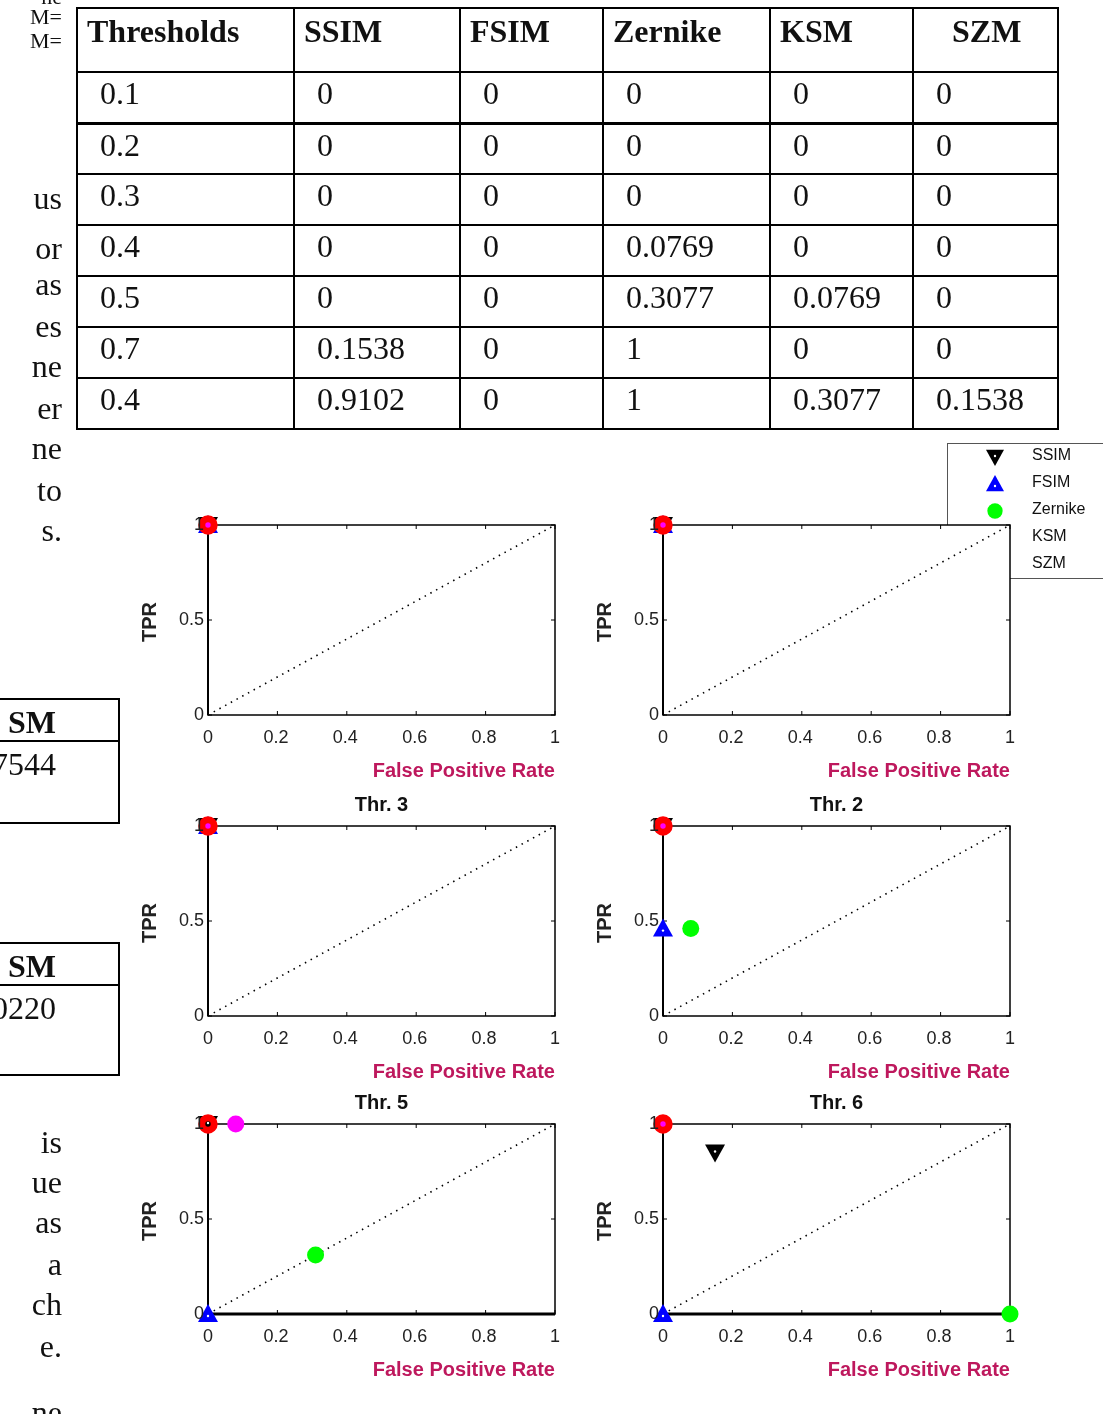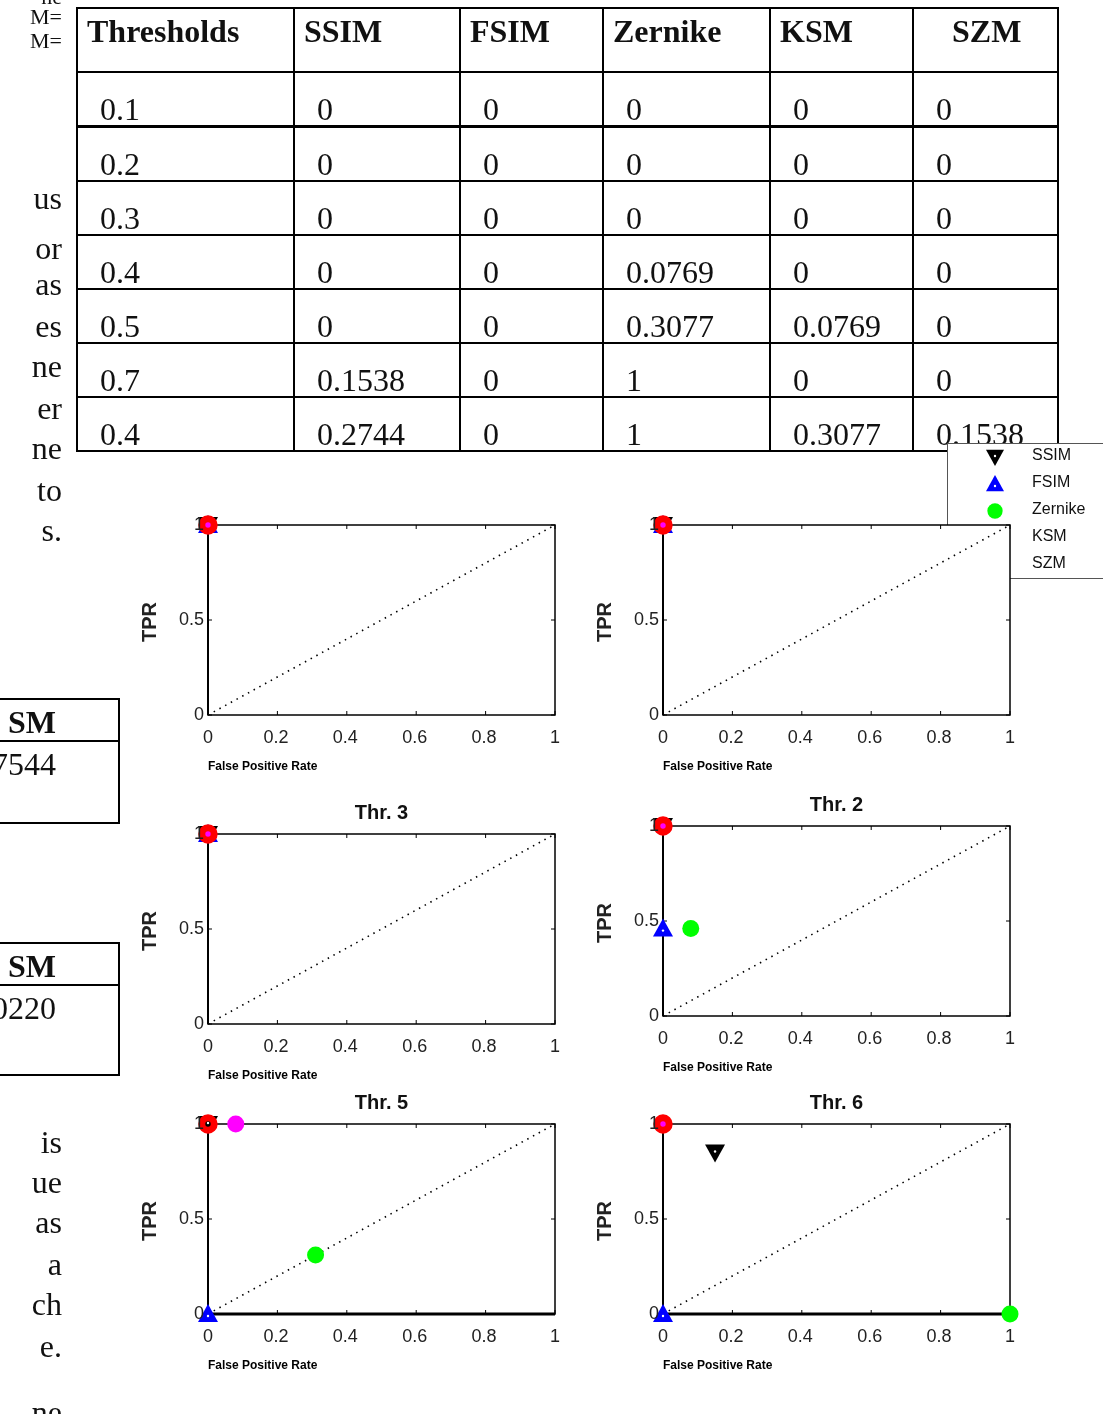--- a/index.html
+++ b/index.html
@@ -3,31 +3,31 @@
 <meta charset="utf-8">
 <style>
   html, body { margin: 0; padding: 0; background: #fff; }
   body { width: 1103px; height: 1414px; position: relative; overflow: hidden; font-family: "Liberation Serif", serif; color: #111; }
   .frag { position: absolute; font-family: "Liberation Serif", serif; font-size: 32px; line-height: 1; color: #111; white-space: nowrap; }
   .frag.small { font-size: 22px; }
   
   #thr-table { position: absolute; left: 76px; top: 7px; border-collapse: collapse; font-family: "Liberation Serif", serif; }
   #thr-table th, #thr-table td { border: 2px solid #000; padding: 0 0 0 22px; text-align: left; vertical-align: top; font-size: 32px; line-height: 1; }
   #thr-table th { font-weight: bold; height: 64px; padding-top: 6px; box-sizing: border-box; padding-left: 9px; }
-  #thr-table td { height: 51px; padding-top: 20px; box-sizing: border-box; }
+  #thr-table td { height: 51px; padding-top: 4px; box-sizing: border-box; }
   #thr-table tr.thick td { border-top: 3px solid #000; }
   
   .side-table { position: absolute; left: -60px; width: 180px; border: 2px solid #000; box-sizing: border-box; }
   .side-table .hd { height: 42px; border-bottom: 2px solid #000; font-weight: bold; font-size: 32px; text-align: right; padding-right: 62px; padding-top: 4px; box-sizing: border-box; }
   .side-table .val { font-size: 32px; text-align: right; padding-right: 62px; padding-top: 4px; box-sizing: border-box; }
   
   .plot { position: absolute; width: 460px; height: 300px; font-family: "Liberation Sans", sans-serif; }
   .plot svg { position: absolute; left: 0; top: 0; overflow: visible; }
   .plot-title { position: absolute; font-weight: bold; font-size: 20px; color: #111; width: 347px; text-align: center; }
-  .xlabel { position: absolute; font-weight: bold; font-size: 12px; color: #000000; width: 347px; text-align: left; }
+  .xlabel { position: absolute; font-weight: bold; font-size: 20px; color: #be185d; width: 347px; text-align: right; }
   .ylabel { position: absolute; font-weight: bold; font-size: 20px; color: #222; transform: rotate(-90deg); transform-origin: left top; }
   .tick { position: absolute; font-size: 18px; color: #222; }
   
   #legend { position: absolute; left: 947px; top: 443px; width: 160px; height: 136px; border: 1px solid #555; border-right: none; background: #fff; box-sizing: border-box; font-family: "Liberation Sans", sans-serif; }
   .leg-item { position: absolute; left: 0; height: 22px; width: 160px; }
   .leg-item .lab { position: absolute; left: 84px; top: 0; font-size: 16px; color: #111; }
   .leg-item svg { position: absolute; left: 34px; top: 1px; }
 </style>
 </head>
 <body>
@@ -120,21 +120,21 @@
       <tr>
         <td>0.7</td>
         <td>0.1538</td>
         <td>0</td>
         <td>1</td>
         <td>0</td>
         <td>0</td>
       </tr>
       <tr>
         <td>0.4</td>
-        <td>0.2744</td>
+        <td>0.9102</td>
         <td>0</td>
         <td>1</td>
         <td>0.3077</td>
         <td>0.1538</td>
       </tr>
     </tbody>
 </table>
 
 <div id="legend">
     <div class="leg-item" style="top: 2px;">
@@ -251,21 +251,21 @@
       <div class="tick" style="left: 204.8px; top: 242px;">0.4</div>
       <div class="tick" style="left: 274.2px; top: 242px;">0.6</div>
       <div class="tick" style="left: 343.6px; top: 242px;">0.8</div>
       <div class="tick" style="left: 422px; top: 242px;">1</div>
       <div class="tick" style="right: 384px; top: 219px;">0</div>
       <div class="tick" style="right: 384px; top: 124px;">0.5</div>
       <div class="tick" style="right: 384px; top: 29px;">1</div>
       <div class="xlabel" style="left: 80px; top: 274px;">False Positive Rate</div>
       <div class="ylabel" style="left: 10px; top: 157px;">TPR</div>
     </div>
-    <div class="plot" style="left: 128px; top: 786px; margin-top: 8px;">
+    <div class="plot" style="left: 128px; top: 786px;">
       <div class="plot-title" style="left: 80px; top: 7px;">Thr. 3</div>
       <svg width="460" height="300">
         <rect x="80" y="40" width="347" height="190" fill="#fff" stroke="#000" stroke-width="1.5"></rect>
         <line x1="80" x2="80" y1="230" y2="226" stroke="#000" stroke-width="1"></line>
         <line x1="80" x2="80" y1="40" y2="44" stroke="#000" stroke-width="1"></line>
         <line x1="149.4" x2="149.4" y1="230" y2="226" stroke="#000" stroke-width="1"></line>
         <line x1="149.4" x2="149.4" y1="40" y2="44" stroke="#000" stroke-width="1"></line>
         <line x1="218.8" x2="218.8" y1="230" y2="226" stroke="#000" stroke-width="1"></line>
         <line x1="218.8" x2="218.8" y1="40" y2="44" stroke="#000" stroke-width="1"></line>
         <line x1="288.2" x2="288.2" y1="230" y2="226" stroke="#000" stroke-width="1"></line>

